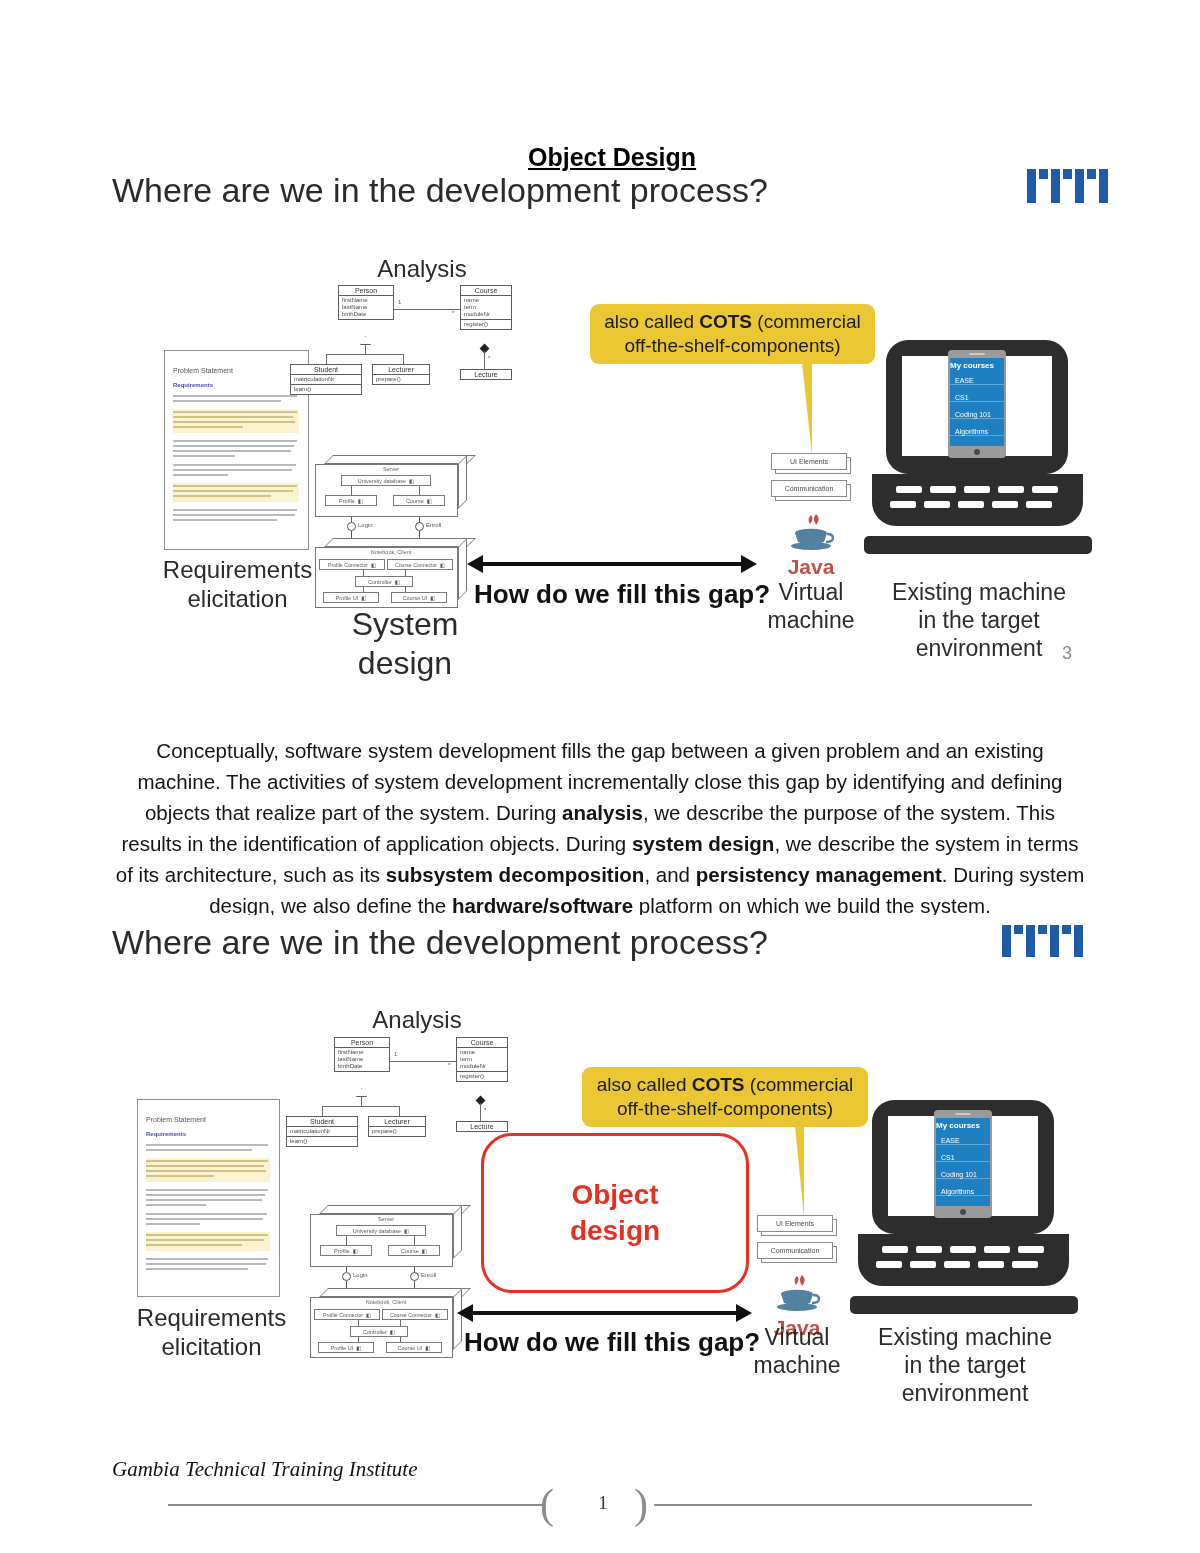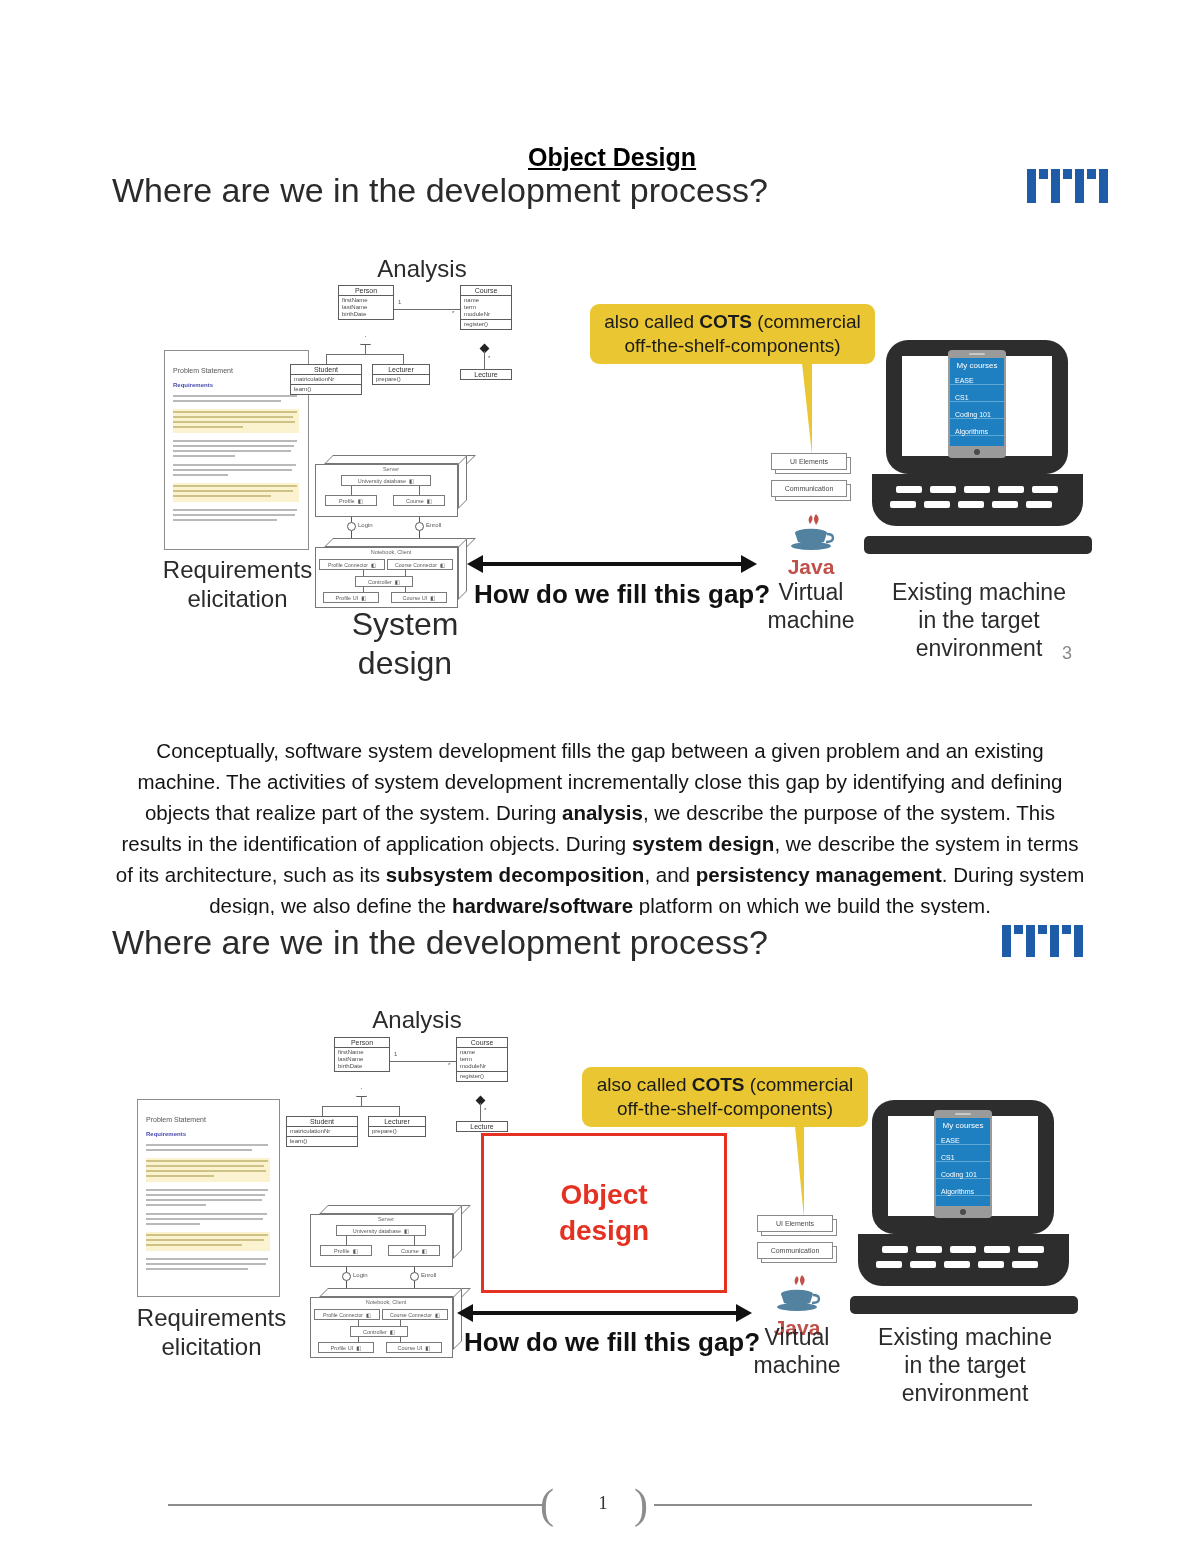--- a/index.html
+++ b/index.html
@@ -158,22 +158,22 @@
   }
   .lid-inner { position:absolute; background:#fff; }
   .base-neck { position:absolute; background:#2d2d2d; }
   .base-bar { position:absolute; background:#2d2d2d; border-radius:5px; }
   .key { position:absolute; background:#fff; border-radius:2px; }
   .notch { position:absolute; background:#fff; border-radius:0 0 14px 14px; }
 
   .phone { position:absolute; background:#9a9a9a; border-radius:4px; }
   .phone-screen { position:absolute; background:#1e7fc1; }
   .phone-title {
-    position:absolute; width:100%; text-align:center; color:#fff;
-    font-family:"Liberation Sans", sans-serif; font-weight:normal;
+    position:absolute; width:100%; color:#fff;
+    font-family:"Liberation Sans", sans-serif; font-weight:bold;
   }
   .phone-row {
     position:absolute; color:#fff; font-family:"Liberation Sans", sans-serif;
     border-bottom:1px solid #5fa8d6; width:100%; padding-left:5px;
   }
   .phone-home {
     position:absolute; background:#4a4a4a; border-radius:50%;
   }
   .phone-speaker { position:absolute; background:#c9c9c9; border-radius:2px; }
 
@@ -680,21 +680,21 @@
           <span>Course UI</span>
           <span class="sock">◧</span>
         </div>
         <div class="ln" style="left:48px; top:32px; width:1px; height:6px;"></div>
         <div class="ln" style="left:90px; top:32px; width:1px; height:6px;"></div>
         <div class="ln" style="left:48px; top:49px; width:1px; height:5px;"></div>
         <div class="ln" style="left:90px; top:49px; width:1px; height:5px;"></div>
       </div>
     </div>
 
-    <div class="redbox" style="left:369px; top:218px; width:246px; height:160px;">
+    <div class="redbox" style="left:369px; top:218px; width:268px; height:160px;border-radius:31px;">
       <span style="font-size:28px; white-space:pre-line;">Object
 design</span>
     </div>
 
     <div class="callout" style="left:470px; top:152px; width:286px; height:60px; font-size:19px; padding:0 10px;">
       <div>
         <span>also called </span><b>COTS</b><span> (commercial off-the-shelf-components)</span>
       </div>
     </div>
     <div style="position:absolute; left:683px; top:211px; width:0; height:0;
@@ -760,19 +760,20 @@
         </div>
         <div class="phone-home" style="left:26px; top:99px; width:6px; height:6px;"></div>
       </div>
     </div>
     <div class="cap" style="left:728px; top:408px; width:250px; font-size:23px;">
       <div>Existing machine</div>
       <div>in the target environment</div>
     </div>
   </div>
 
+  <div class="footer-name">Gambia Technical Training Institute</div>
   <div class="footer-rule" style="left:168px; width:375px;"></div>
   <div class="footer-brace" style="left:540px;">(</div>
   <div class="footer-pagenum">1</div>
   <div class="footer-brace" style="left:634px;">)</div>
   <div class="footer-rule" style="left:654px; width:378px;"></div>
 
 </div>
 
 </body></html>

